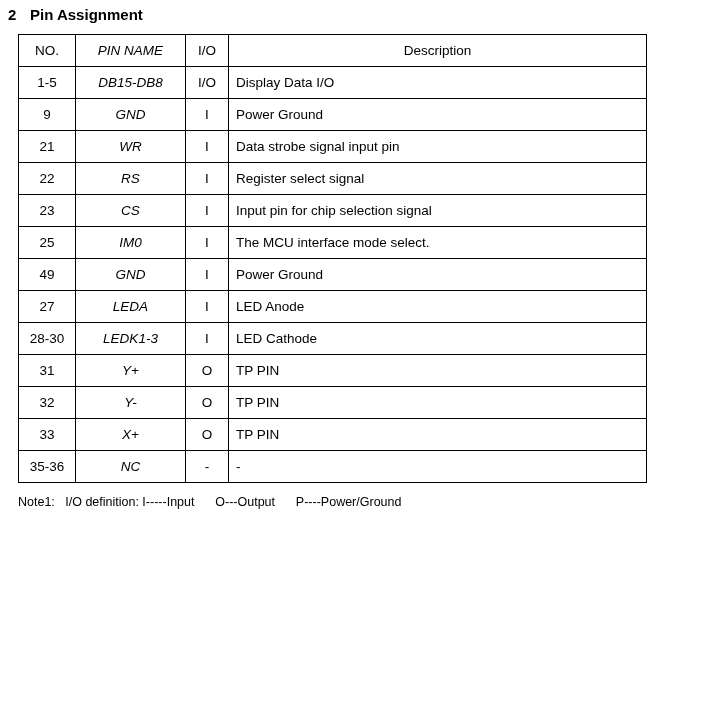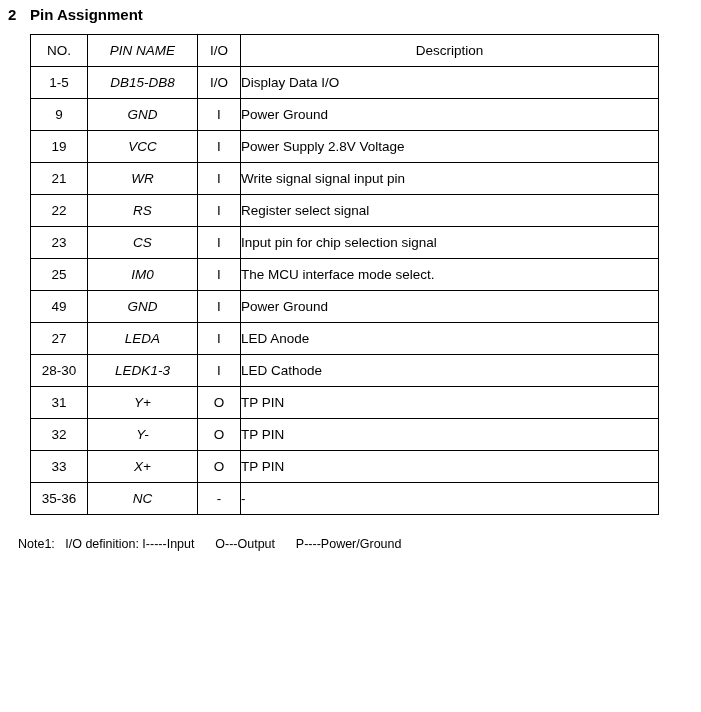--- a/index.html
+++ b/index.html
@@ -18,21 +18,21 @@
   .heading {
     display: flex;
     align-items: baseline;
     font-weight: bold;
     font-size: 15px;
     margin-bottom: 11px;
   }
   .heading .num { width: 22px; }
   table.pin-table {
     border-collapse: collapse;
-    margin-left: 22px;
+    margin-left: 10px;
     table-layout: fixed;
     width: 628px;
   }
   table.pin-table th,
   table.pin-table td {
     border: 1px solid #000000;
     font-size: 13.5px;
     font-weight: normal;
     height: 32px;
     padding: 0 4px;
@@ -40,25 +40,25 @@
     vertical-align: middle;
     overflow: hidden;
     white-space: nowrap;
   }
   table.pin-table .col-no   { width: 57px; }
   table.pin-table .col-name { width: 110px; font-style: italic; }
   table.pin-table .col-io   { width: 43px; }
   table.pin-table .col-desc { width: 418px; }
   table.pin-table td.col-desc {
     text-align: left;
-    padding-left: 0;
+    padding-left: 7px;
   }
   .note {
     font-size: 12.5px;
-    margin-top: 22px;
+    margin-top: 12px;
     margin-left: 10px;
     white-space: pre-wrap;
   }
 </style>
 </head>
 <body>
 
 <div class="page">
 
   <div class="heading">
@@ -82,30 +82,24 @@
           <td class="col-io">I/O</td>
           <td class="col-desc">Display Data I/O</td>
         </tr>
         <tr>
           <td class="col-no">9</td>
           <td class="col-name">GND</td>
           <td class="col-io">I</td>
           <td class="col-desc">Power Ground</td>
         </tr>
         <tr>
-          <td class="col-no">19</td>
-          <td class="col-name">VCC</td>
-          <td class="col-io">I</td>
-          <td class="col-desc">Power Supply 2.8V Voltage</td>
-        </tr>
-        <tr>
           <td class="col-no">21</td>
           <td class="col-name">WR</td>
           <td class="col-io">I</td>
-          <td class="col-desc">Write signal signal input pin</td>
+          <td class="col-desc">Data strobe signal input pin</td>
         </tr>
         <tr>
           <td class="col-no">22</td>
           <td class="col-name">RS</td>
           <td class="col-io">I</td>
           <td class="col-desc">Register select signal</td>
         </tr>
         <tr>
           <td class="col-no">23</td>
           <td class="col-name">CS</td>

